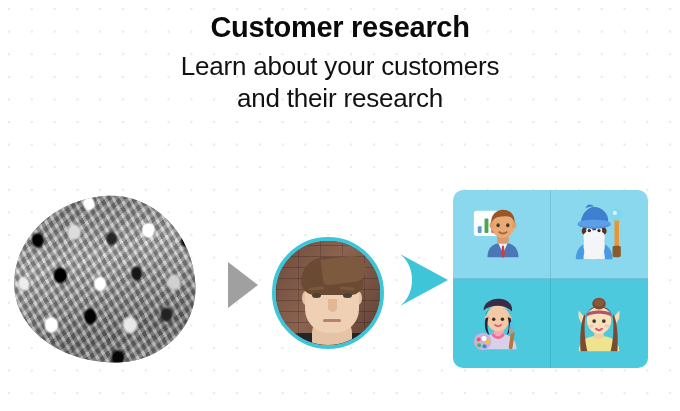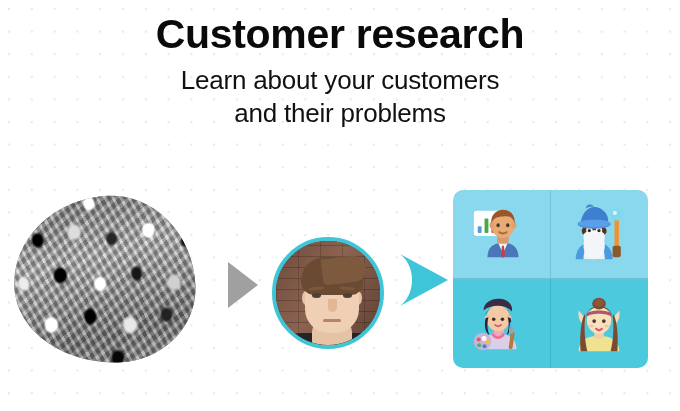--- a/index.html
+++ b/index.html
@@ -30,21 +30,21 @@
   .heading-block {
     position: absolute;
     left: 0;
     top: 10px;
     width: 680px;
     text-align: center;
     z-index: 5;
   }
   .title {
     font-family: "Liberation Sans", sans-serif;
-    font-size: 41px;
+    font-size: 29px;
     font-weight: bold;
     color: #0a0a0a;
     letter-spacing: -0.3px;
     line-height: 1.18;
     margin: 0;
   }
   .subtitle {
     font-family: "Liberation Sans", sans-serif;
     font-size: 26px;
     font-weight: normal;
@@ -262,21 +262,21 @@
 </style>
 </head>
 <body>
 
 <div id="slide">
 
   <div class="heading-block">
     <h1 class="title">Customer research</h1>
     <p class="subtitle">
       <span class="subtitle-line">Learn about your customers</span>
-      <span class="subtitle-line">and their problems</span>
+      <span class="subtitle-line">and their research</span>
     </p>
   </div>
 
   <div class="crowd-blob">
     <div class="crowd-texture"></div>
   </div>
 
   <div class="arrow-gray"></div>
 
   <div class="portrait">

